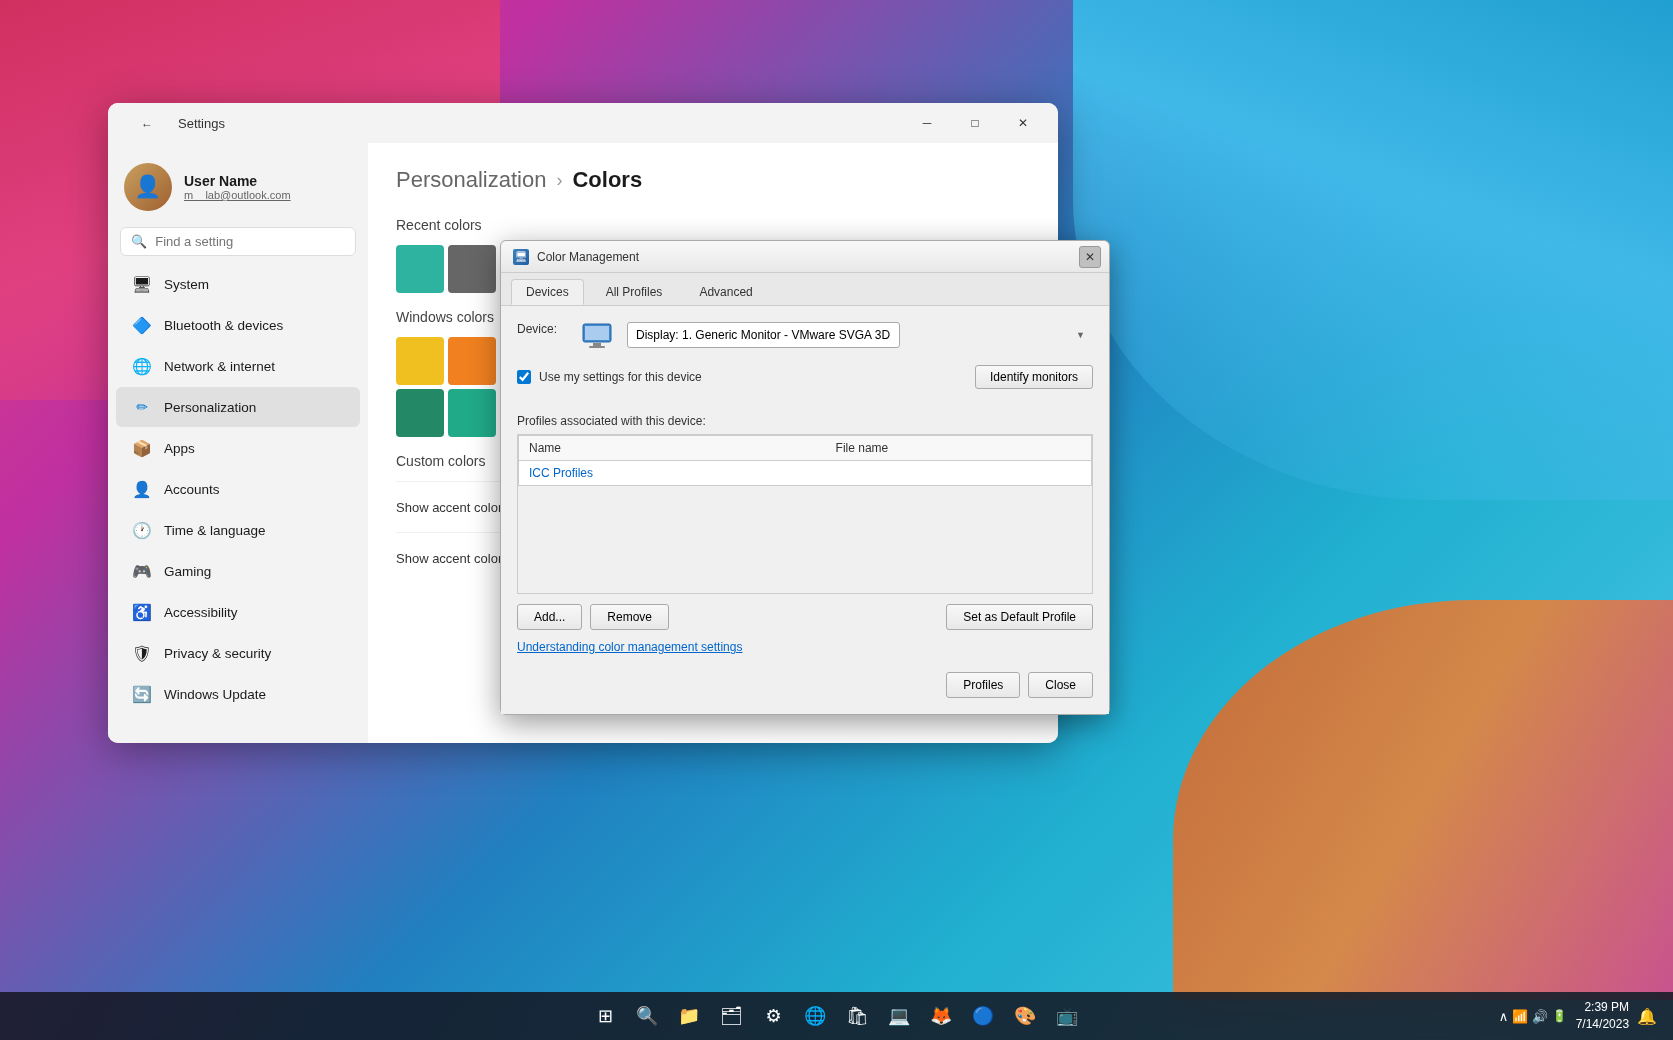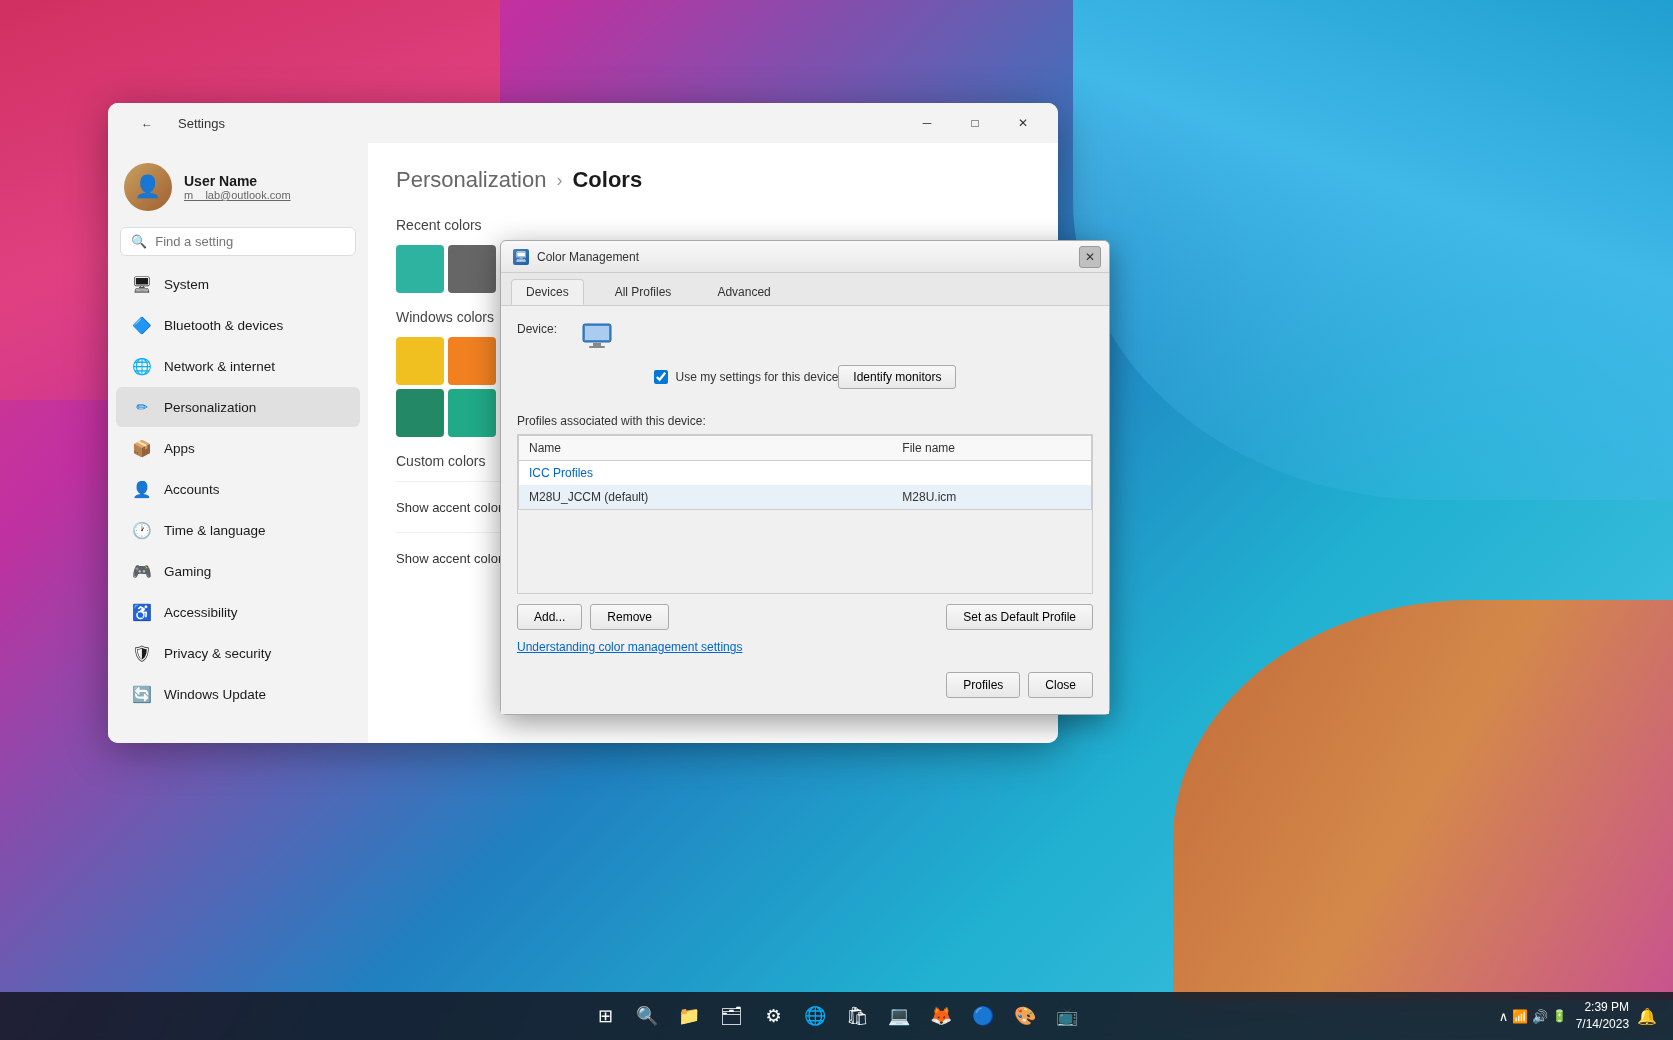--- a/index.html
+++ b/index.html
@@ -292,21 +292,21 @@
       cursor: pointer;
       display: flex; align-items: center; justify-content: center;
       font-size: 12px; color: #333;
     }
 
     
     .dialog-tabs {
       display: flex;
       background: #e8e8e8;
       padding: 6px 10px 0;
-      gap: 16px;
+      gap: 7px;
       border-bottom: 1px solid #ccc;
     }
     .dialog-tab {
       padding: 5px 14px;
       font-size: 12px;
       cursor: pointer;
       border: 1px solid transparent;
       border-radius: 4px 4px 0 0;
       color: #333;
     }
@@ -623,24 +623,27 @@
     <div class="device-row">
       <span class="device-label">Device:</span>
       <div class="monitor-icon-box">
         <svg class="monitor-svg" viewBox="0 0 32 26">
           <rect x="2" y="1" width="28" height="18" rx="2" fill="#4488cc" stroke="#2266aa" stroke-width="1"></rect>
           <rect x="4" y="3" width="24" height="14" fill="#aaccee"></rect>
           <rect x="12" y="20" width="8" height="3" fill="#888"></rect>
           <rect x="8" y="23" width="16" height="2" rx="1" fill="#888"></rect>
         </svg>
       </div>
-    </div>
-
-    
-    <div style="display:flex;align-items:center;justify-content:center;margin-bottom:22px;">
+      <div class="device-select-wrapper">
+        <select class="device-select"><option>Display: 1. Generic Monitor - VMware SVGA 3D</option></select>
+      </div>
+    </div>
+
+    
+    <div style="display:flex;align-items:center;justify-content:space-between;margin-bottom:22px;">
       <div class="checkbox-row">
         <input type="checkbox" id="use-settings-cb" checked="" style="">
         <label for="use-settings-cb">Use my settings for this device</label>
       </div>
       <button class="identify-btn">Identify monitors</button>
     </div>
 
     
     <div class="profiles-section-title">Profiles associated with this device:</div>
 
@@ -649,24 +652,20 @@
         <thead>
           <tr>
             <th>Name</th>
             <th>File name</th>
           </tr>
         </thead>
         <tbody id="profiles-tbody">
           <tr class="icc-group">
             <td>ICC Profiles</td>
             <td></td>
-          </tr>
-          <tr class="profile-row">
-            <td>M28U_JCCM (default)</td>
-            <td>M28U.icm</td>
           </tr>
         </tbody>
       </table>
     </div>
 
     
     <div class="dialog-actions-top">
       <div style="display:flex;gap:8px;">
         <button class="dialog-btn">Add...</button>
         <button class="dialog-btn">Remove</button>

